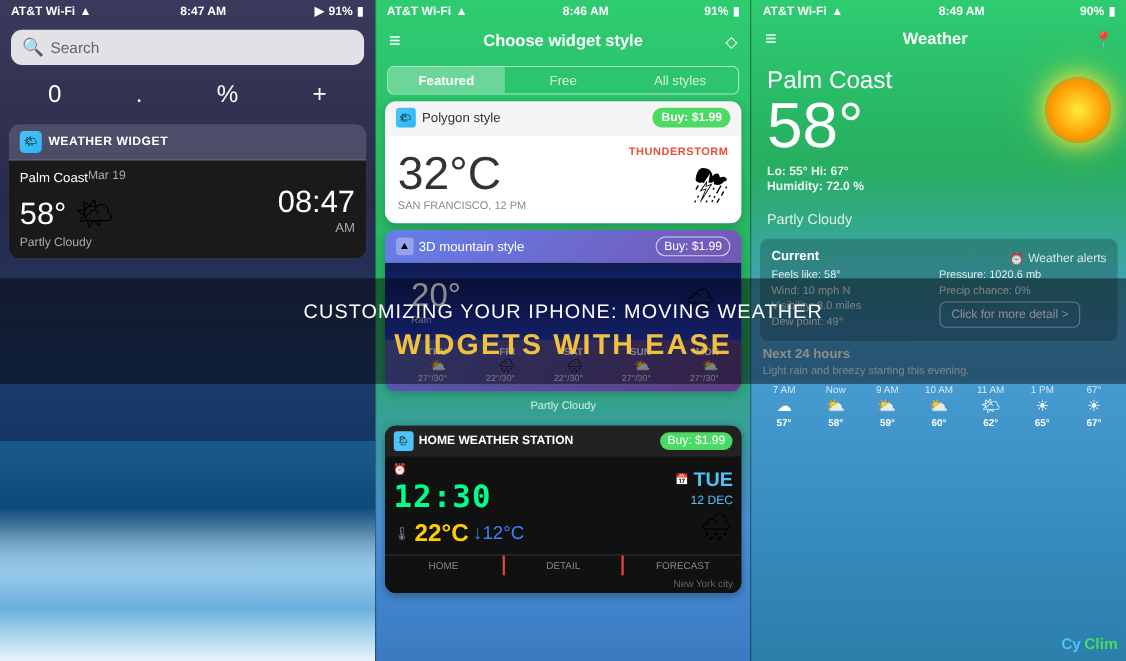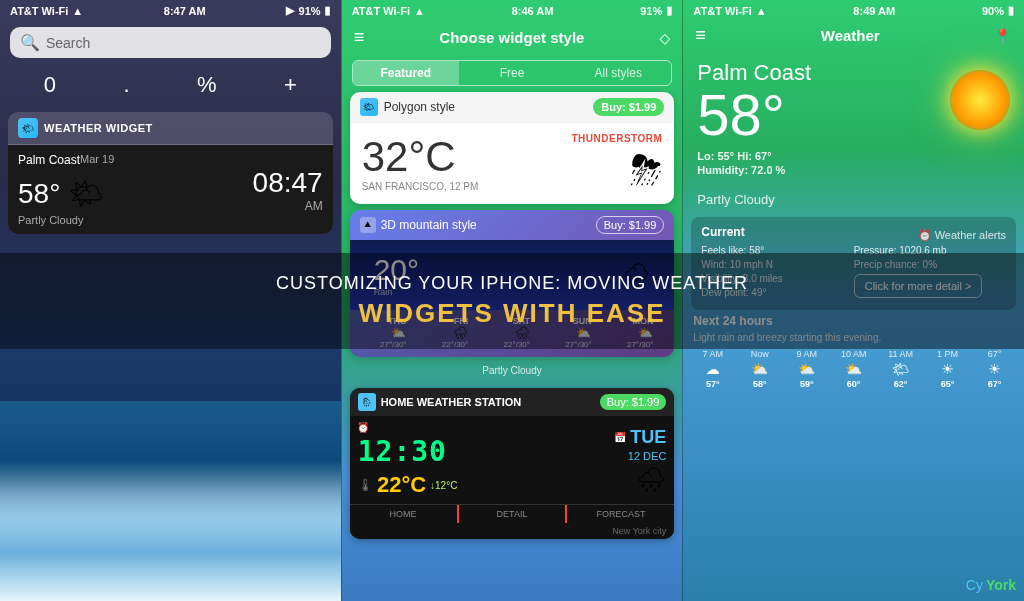--- a/index.html
+++ b/index.html
@@ -250,21 +250,21 @@
       color: white;
       border-radius: 12px;
       padding: 3px 8px;
       font-size: 11px;
       font-weight: 600;
     }
 
     .widget-card-body-p2 {
       padding: 10px 12px;
       display: flex;
-      align-items: flex-start;
+      align-items: center;
       justify-content: space-between;
       min-height: 80px;
     }
     .temp-large {
       font-size: 42px;
       font-weight: 300;
       color: #333;
     }
     .weather-label-p2 {
       font-size: 10px;
@@ -362,22 +362,22 @@
     .hws-date {
       color: #4fc3f7;
       font-size: 11px;
     }
     .hws-date-day {
       font-size: 18px;
       font-weight: 700;
       color: #4fc3f7;
     }
     .hws-low-temp {
-      color: #bef264;
-      font-size: 10px;
+      color: #3b82f6;
+      font-size: 17px;
     }
 
     .hws-footer {
       display: flex;
       border-top: 1px solid #333;
     }
     .hws-footer-item {
       flex: 1;
       text-align: center;
       padding: 4px;
@@ -528,21 +528,21 @@
 
     
     .cyclim-logo {
       position: absolute;
       bottom: 8px;
       right: 8px;
       display: flex;
       align-items: center;
       gap: 3px;
     }
-    .cy-blue { color: #4fc3f7; font-size: 14px; font-weight: 400; }
+    .cy-blue { color: #4fc3f7; font-size: 14px; font-weight: 700; }
     .clim-green { color: #4cd964; font-size: 14px; font-weight: 700; }
 
     
     .center-overlay {
       position: absolute;
       top: 0;
       left: 0;
       right: 0;
       bottom: 0;
       display: flex;
@@ -911,21 +911,21 @@
         <div class="hourly-item">
           <div class="hourly-time">67°</div>
           <div class="hourly-icon">☀</div>
           <div class="hourly-temp">67°</div>
         </div>
       </div>
     </div>
 
     <div class="cyclim-logo">
       <span class="cy-blue">Cy</span>
-      <span class="clim-green">York</span>
+      <span class="clim-green">Clim</span>
     </div>
   </div>
 
   <div class="center-overlay">
     <div class="overlay-bg">
       <div class="overlay-subtitle">CUSTOMIZING YOUR IPHONE: MOVING WEATHER</div>
       <div class="overlay-title">WIDGETS WITH EASE</div>
     </div>
   </div>
 

